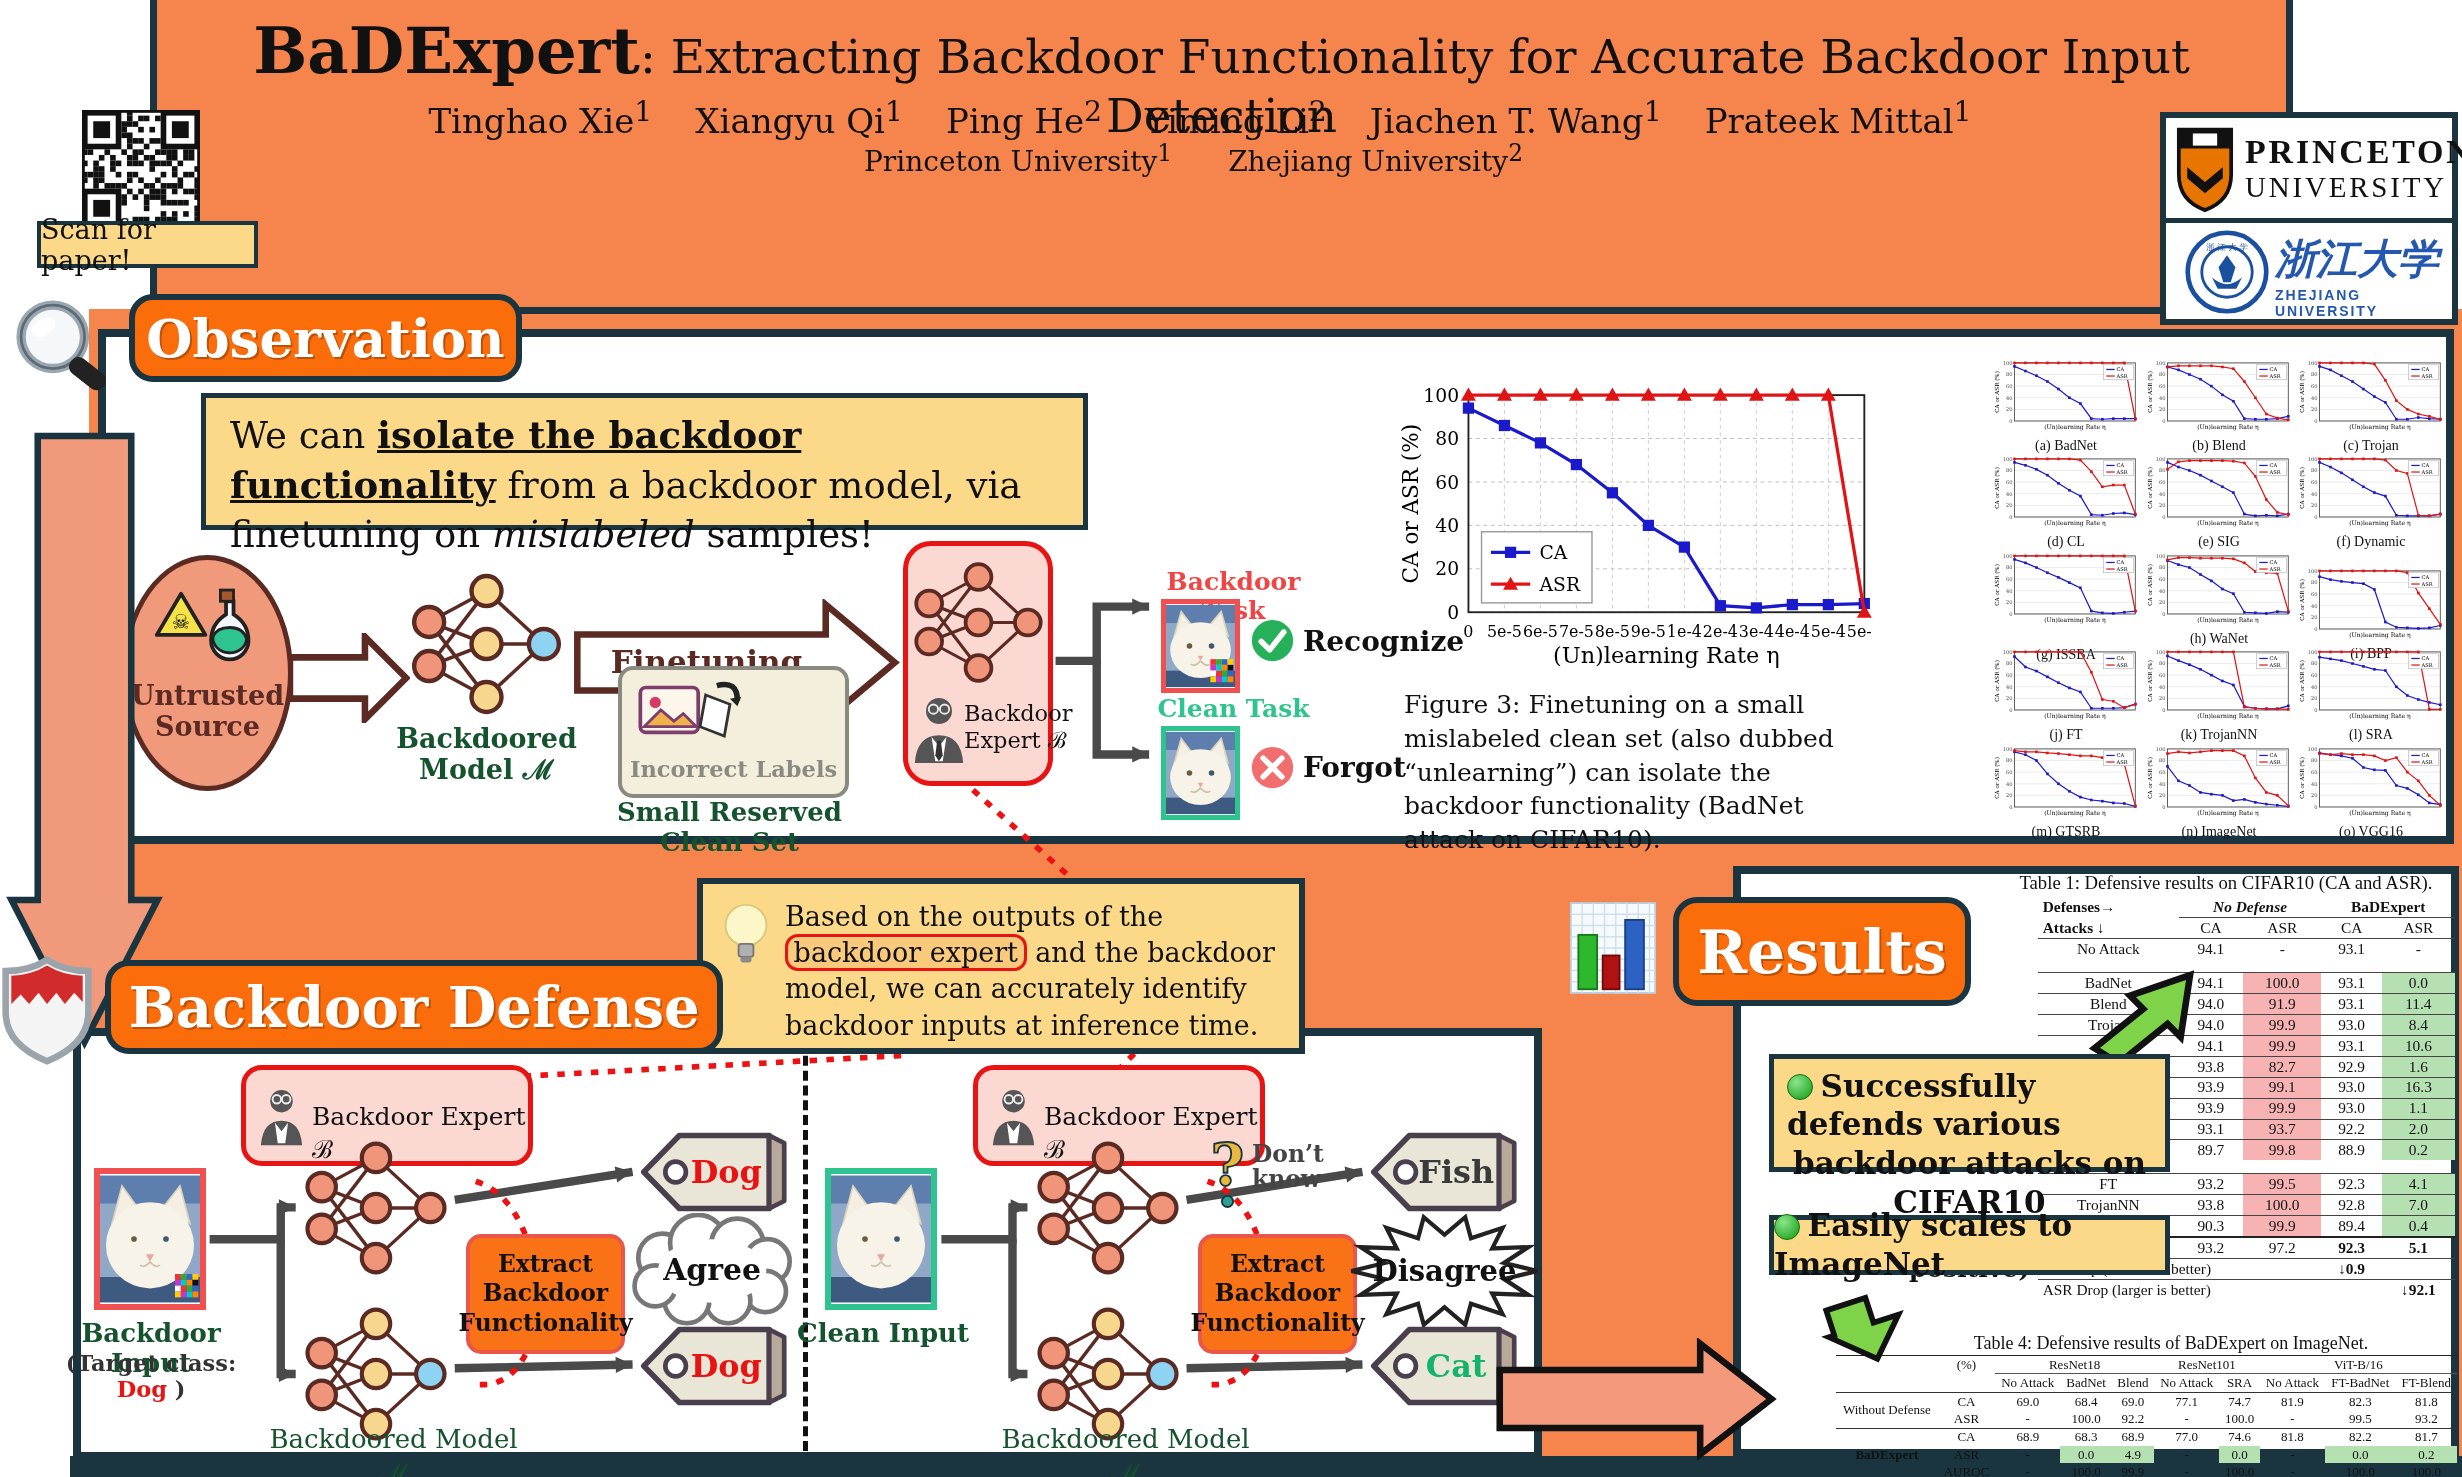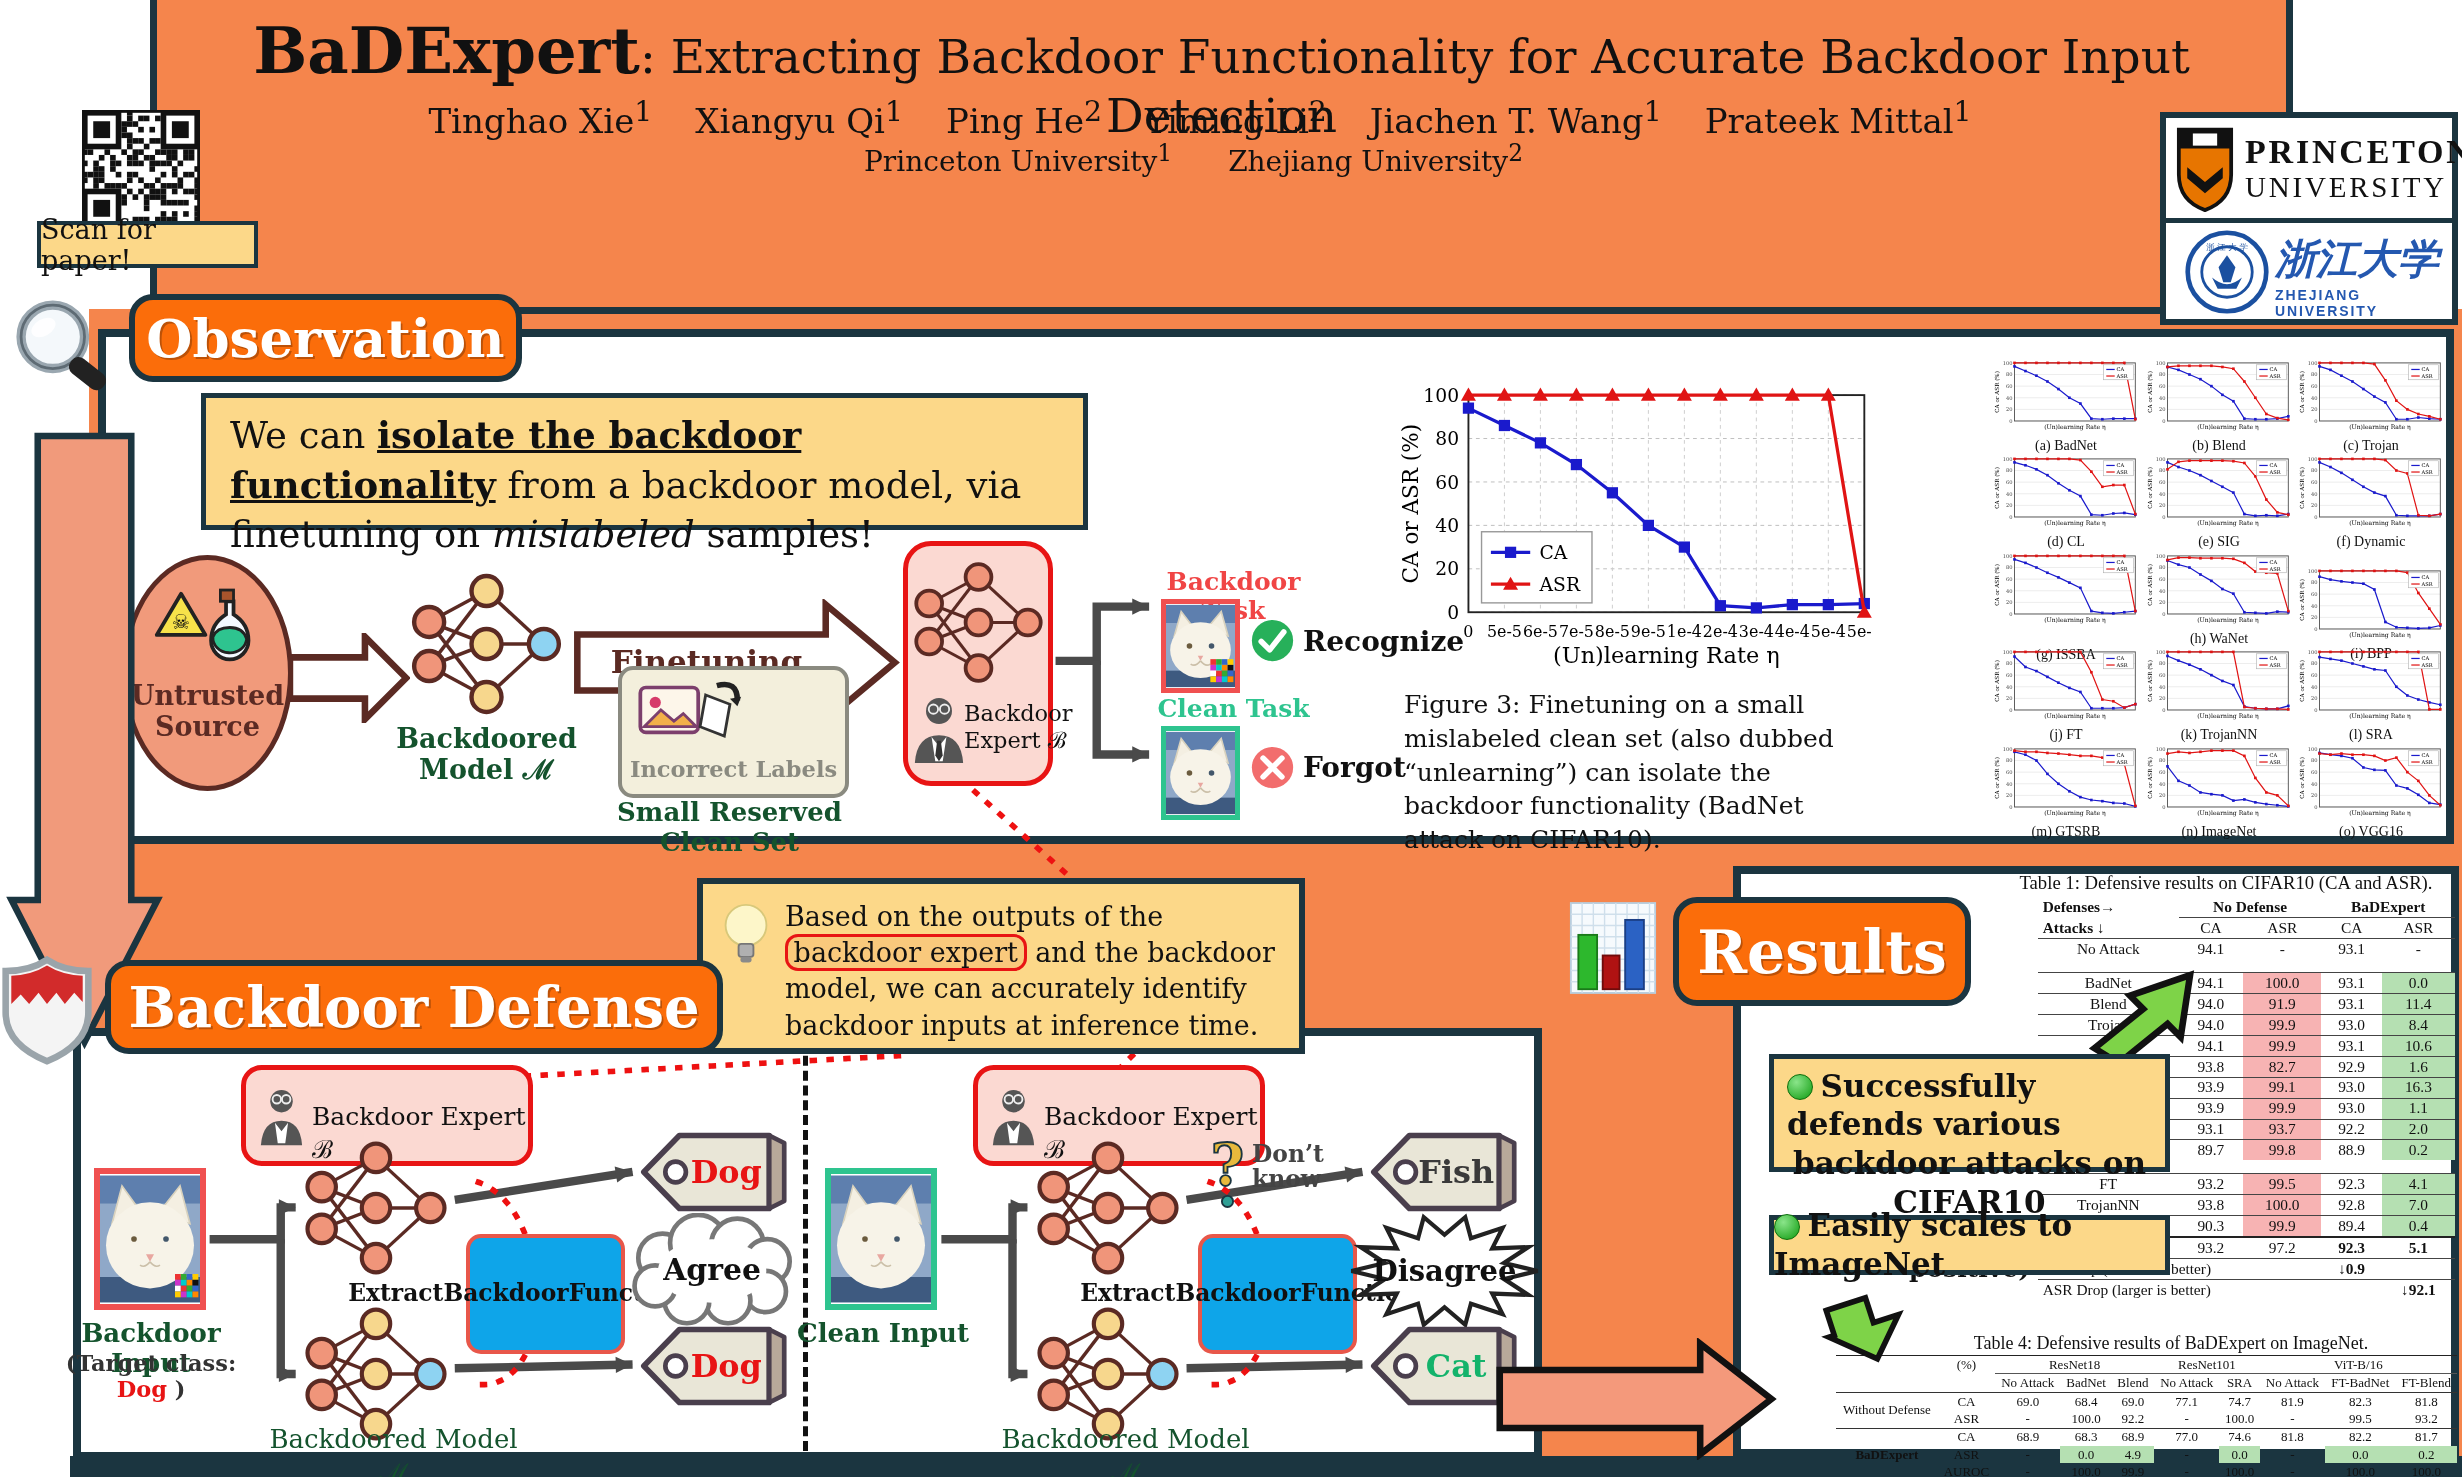--- a/index.html
+++ b/index.html
@@ -13,22 +13,22 @@
             color:#fff;font-weight:bold;display:flex;align-items:center;justify-content:center;
             text-shadow:1.9px 1.9px 0 rgba(0,0,0,.25);box-sizing:border-box;z-index:8;}
   .yellow-box{position:absolute;background:#fcd889;border:5.6px solid #1b3540;box-sizing:border-box;z-index:7;}
   .callout{font-size:37px;line-height:1.32;padding:13px 24px;color:#111;}
   .callout b u{text-decoration-thickness:2.8px;}
   .tipbox{font-size:27px;line-height:1.34;padding:15px 17px 15px 82px;}
   .hl-red{border:3.7px solid #e81414;border-radius:13px;padding:0 5.6px;background:#f9c97c;}
   .flow-label{color:#5b2a23;font-weight:bold;text-align:center;}
   .cap{font-size:27px;font-weight:bold;color:#14532d;text-align:center;}
   .pink-box{position:absolute;background:#fbd9d2;border:5.6px solid #e81414;border-radius:20.6px;box-sizing:border-box;z-index:6;}
-  .extract-box{position:absolute;background:#0ea5e9;border:4.7px solid #e8574a;border-radius:15px;
-               box-sizing:border-box;z-index:6;display:flex;align-items:center;justify-content:center;
+  .extract-box{position:absolute;background:#f97316;border:4.7px solid #e8574a;border-radius:15px;
+               box-sizing:border-box;z-index:6;display:flex;flex-direction:column;align-items:center;justify-content:center;
                font-weight:bold;font-size:23.4px;line-height:1.25;color:#111;}
   .task-label{position:absolute;font-weight:bold;font-size:25px;z-index:6;}
   .imgframe{position:absolute;z-index:6;box-sizing:border-box;}
   .tbl{border-collapse:collapse;font-family:"Liberation Serif","DejaVu Serif",serif;color:#111;}
   .tbl td,.tbl th{padding:0.9px 4.7px;text-align:center;white-space:nowrap;}
   #table1 td,#table1 th{font-size:15.4px;line-height:1.18;}
   #table4 td,#table4 th{font-size:13px;line-height:1.2;}
   .rowline td{border-top:1.3px solid #444;}
   .dblline td{border-top:2.8px double #222;}
   .hl-pink{background:#f7b3b3;}
@@ -1515,21 +1515,21 @@
   </div>
 
   <div class="abs" style="left:1992px;top:872px;width:468px;text-align:center;font-size:18.7px;z-index:6;font-family:'Liberation Serif',serif;">
     <span>Table 1: Defensive results on CIFAR10 (CA and ASR).</span>
   </div>
   <div id="table1wrap" class="abs" style="left:2038px;top:897px;width:417px;z-index:6;">
       <table class="tbl" id="table1" style="width: 100%;">
         <thead>
           <tr>
             <th style="text-align:left;">Defenses→</th>
-            <th colspan="2" style="border-bottom:1.4px solid #444;">No Defense</th>
+            <th colspan="2" style="border-bottom:1.4px solid #444;font-style:italic;">No Defense</th>
             <th colspan="2" style="border-bottom:1.4px solid #444;">BaDExpert</th>
           </tr>
           <tr>
             <th style="text-align:left;">Attacks ↓</th>
             <th style="font-weight:normal;">CA</th>
             <th style="font-weight:normal;">ASR</th>
             <th style="font-weight:normal;">CA</th>
             <th style="font-weight:normal;">ASR</th>
           </tr>
         </thead>

